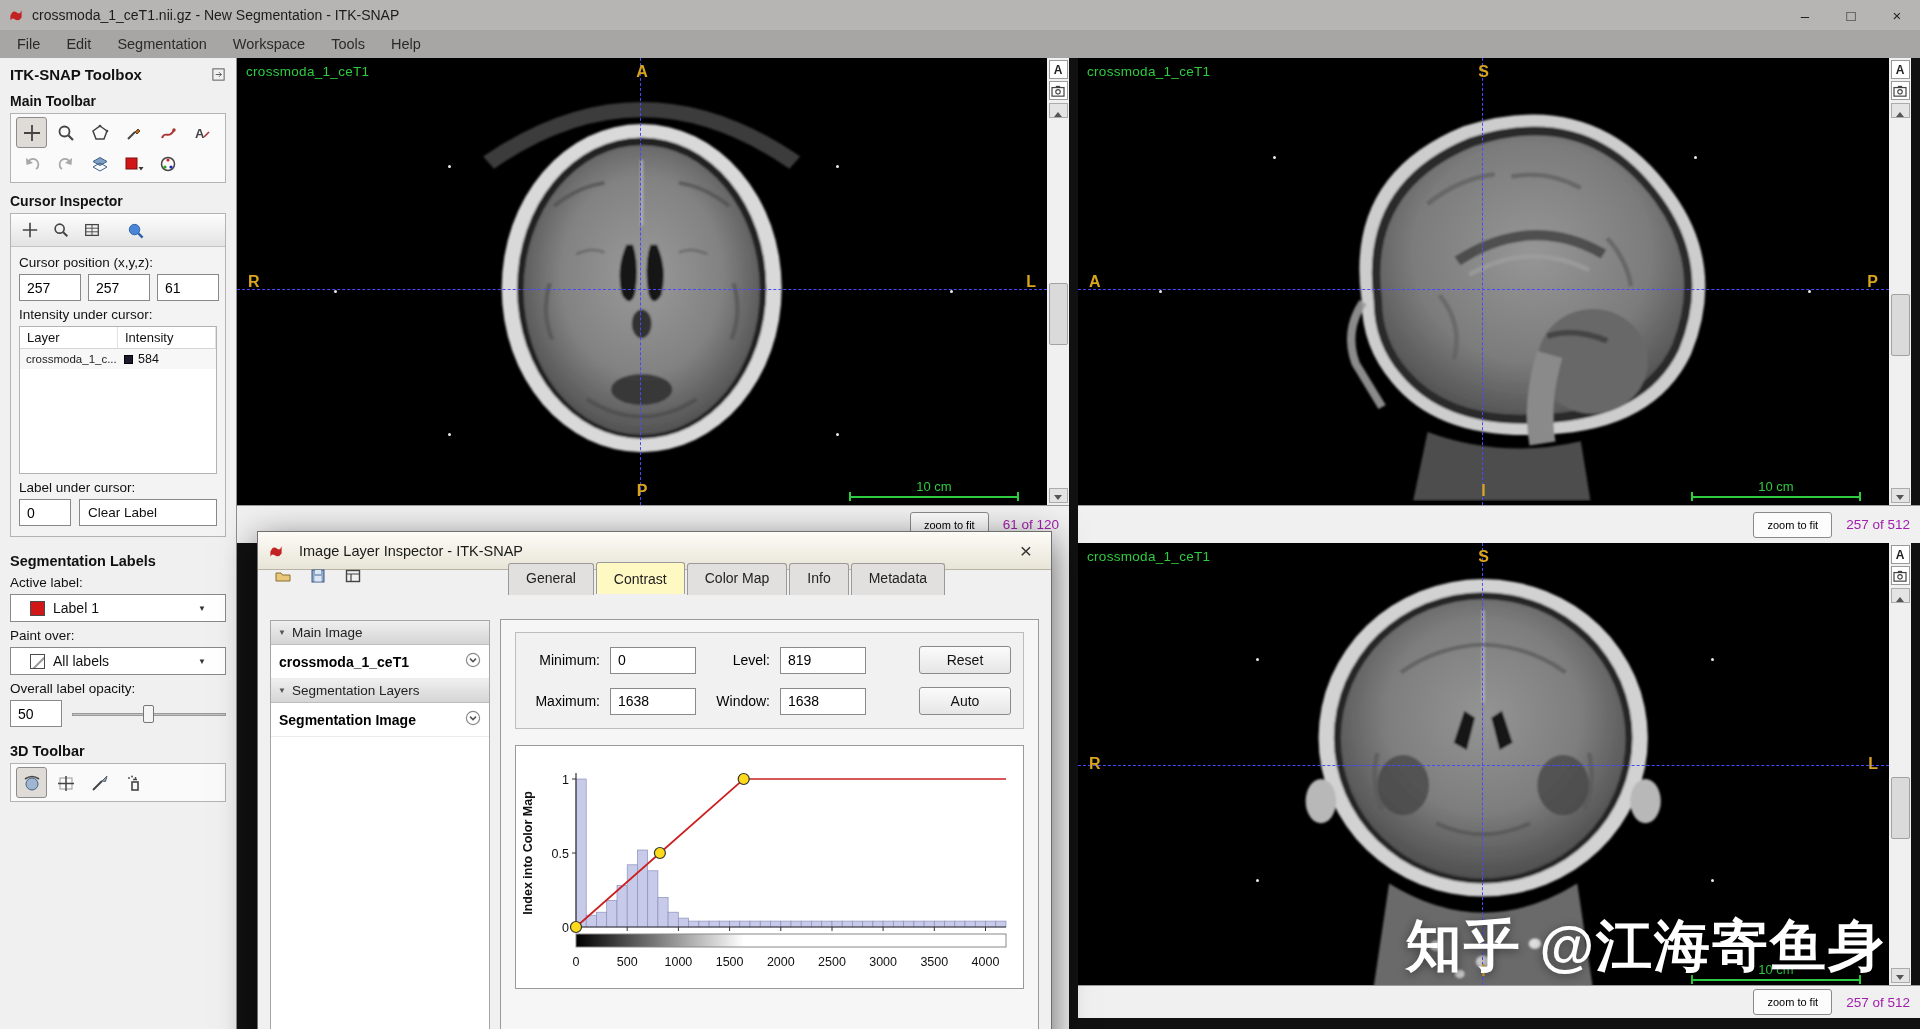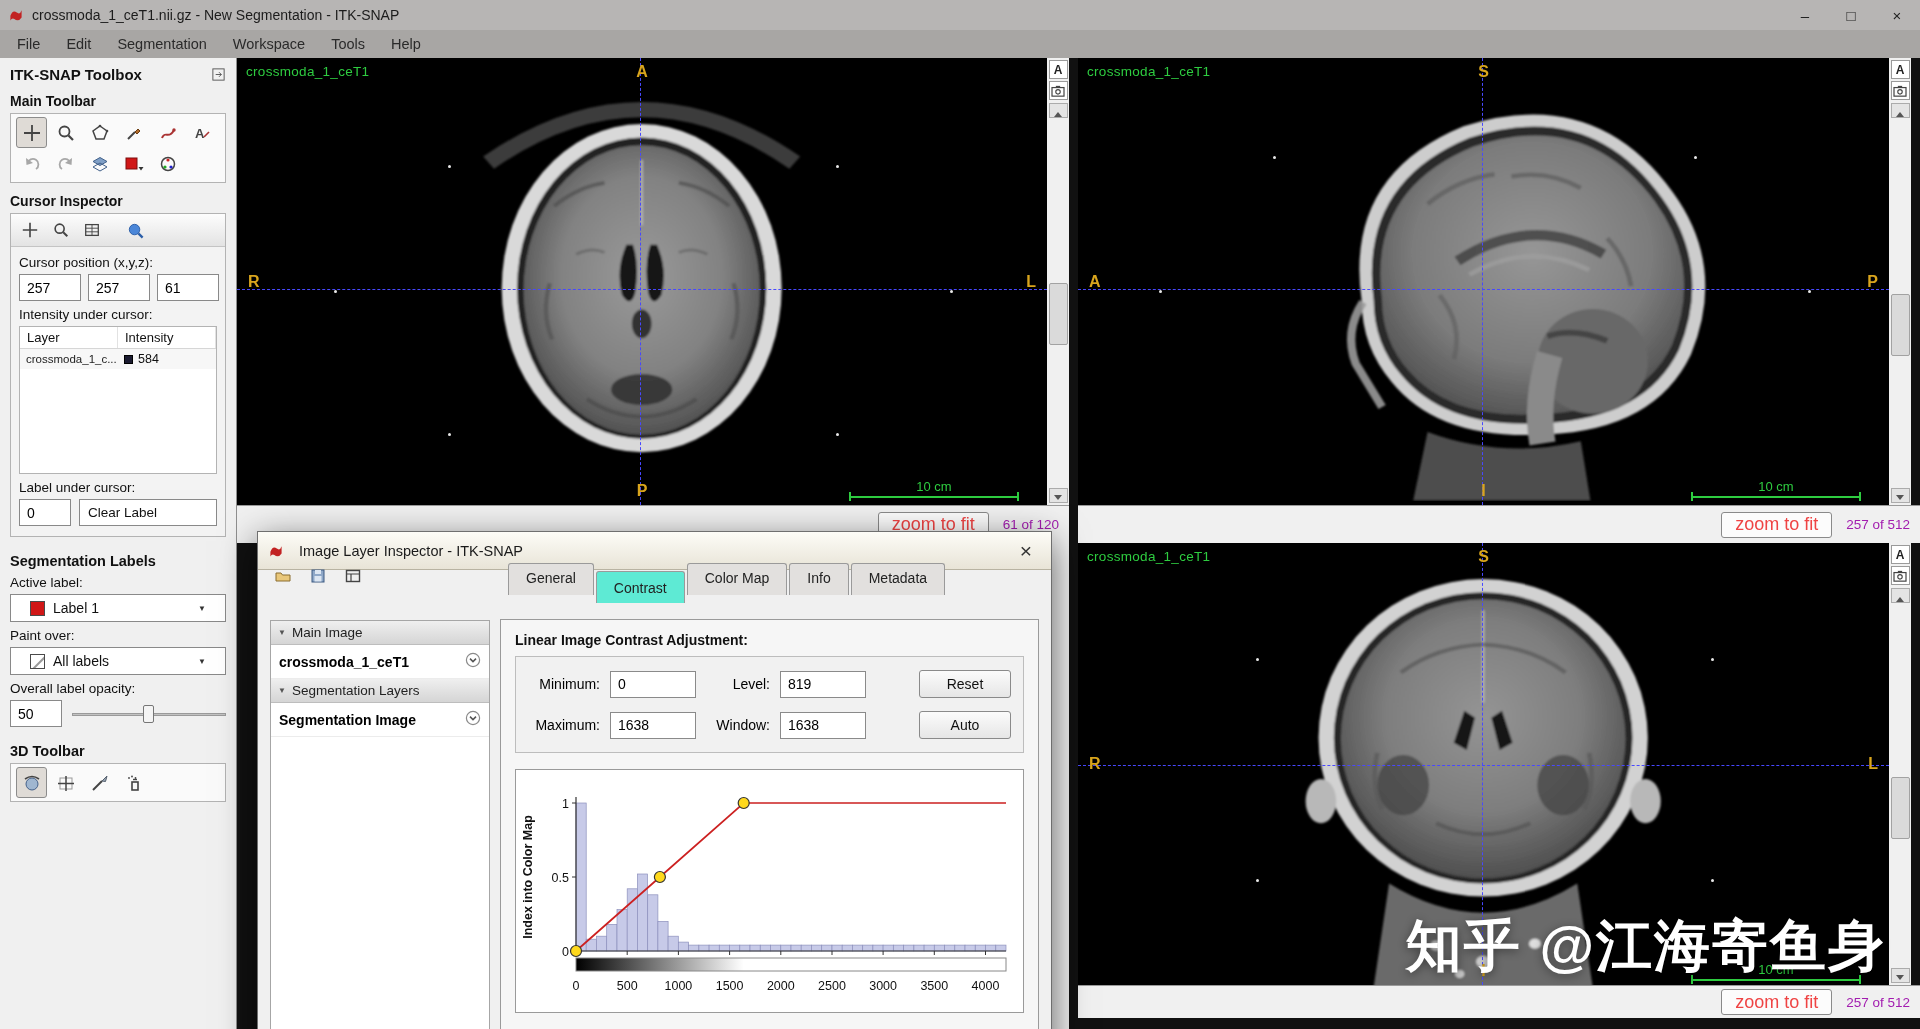--- a/index.html
+++ b/index.html
@@ -66,21 +66,21 @@
   .orient.left{left:11px;top:50%;transform:translateY(-50%);}
   .orient.right{right:11px;top:50%;transform:translateY(-50%);}
   .scalebar{position:absolute;right:28px;bottom:7px;color:#2ecc40;font-size:13px;width:170px;text-align:center;}
   .scalebar .bar{height:2px;background:#2ecc40;position:relative;margin-top:2px;}
   .scalebar .bar::before,.scalebar .bar::after{content:"";position:absolute;width:2px;height:9px;background:#2ecc40;top:-4px;}
   .scalebar .bar::before{left:0;}
   .scalebar .bar::after{right:0;}
   .dot{position:absolute;width:3px;height:3px;background:#e8e8e8;border-radius:50%;}
 
   .strip{position:absolute;background:#f0f0f0;display:flex;align-items:center;justify-content:flex-end;gap:14px;padding-right:10px;border-top:1px solid #9a9a9a;}
-  .zoomfit{height:26px;padding:0 13px;border:1px solid #8a8a8a;background:#fcfcfc;border-radius:3px;font-size:18px;font-family:"Liberation Sans",sans-serif;color:#ef4444;}
+  .zoomfit{height:26px;padding:0 13px;border:1px solid #8a8a8a;background:#fcfcfc;border-radius:3px;font-size:11px;font-family:"Liberation Sans",sans-serif;color:#000000;}
   .slice{font-size:13.5px;color:#a21caf;}
 
   .vscroll{position:absolute;width:22px;background:#f0f0f0;display:flex;flex-direction:column;align-items:center;}
   .gutter-btn{width:19px;height:19px;background:#fff;border:1px solid #9a9a9a;margin-top:2px;display:flex;align-items:center;justify-content:center;font-size:12px;font-weight:bold;color:#222;}
   .sb-arrow{width:19px;height:15px;background:#e4e4e4;border:1px solid #ababab;position:relative;margin-top:3px;}
   .sb-arrow.down{margin:3px 0 2px;}
   .sb-arrow.up::after{content:"";position:absolute;left:4.5px;top:4px;border:4px solid transparent;border-bottom:5px solid #555;}
   .sb-arrow.down::after{content:"";position:absolute;left:4.5px;top:6px;border:4px solid transparent;border-top:5px solid #555;}
   .sb-track{flex:1;width:19px;position:relative;}
   .sb-thumb{position:absolute;left:0;width:19px;height:62px;background:#dadada;border:1px solid #a2a2a2;border-radius:2px;}
@@ -88,21 +88,21 @@
 
   
   .dialog{position:absolute;left:257px;top:531px;width:795px;height:560px;background:#f0f0f0;border:1px solid #6f6f6f;box-shadow:0 10px 34px rgba(0,0,0,.6);z-index:20;}
   .dlg-title{height:38px;background:linear-gradient(#fdfcf7,#e8e4d7);border-bottom:1px solid #b8b3a2;display:flex;align-items:center;gap:15px;padding:0 10px;font-size:14.5px;color:#1a1a1a;}
   .dlg-close{margin-left:auto;font-size:21px;color:#333;width:30px;text-align:center;line-height:30px;}
   .dlg-row{display:flex;align-items:flex-end;padding:18px 12px;height:42px;}
   .dlg-tools{display:flex;gap:9px;width:238px;align-items:center;padding-bottom:6px;}
   .dlg-toolbtn{width:26px;height:24px;display:flex;align-items:center;justify-content:center;border:1px solid transparent;border-radius:3px;}
   .tabs{display:flex;}
   .tab{padding:6px 17px 7px;font-size:14px;border:1px solid #9a9a9a;border-bottom:none;background:#e2e0de;margin-right:2px;border-radius:3px 3px 0 0;color:#222;position:relative;top:1px;}
-  .tab.active{background:#5eead4;padding-top:8px;top:9px;z-index:2;}
+  .tab.active{background:#fef9c3;padding-top:8px;top:0;z-index:2;}
   .dlg-body{display:flex;padding:8px 12px;gap:10px;align-items:flex-start;}
   .layer-panel{width:228px;border:1px solid #a6a6a6;background:#fff;height:468px;font-size:13.5px;}
   .layer-header{background:linear-gradient(#efefef,#d5d5d5);border-bottom:1px solid #bdbdbd;padding:4px 7px;display:flex;gap:6px;align-items:center;color:#222;}
   .layer-header .tri{font-size:8px;color:#555;}
   .layer-item{padding:7px 8px;font-weight:bold;font-size:14px;display:flex;align-items:center;border-bottom:1px solid #ececec;}
   .layer-item .visbtn{margin-left:auto;}
   .tab-content{flex:1;border:1px solid #9a9a9a;background:#f6f6f6;padding:12px 14px;height:468px;position:relative;top:-1px;}
   .sec-label{font-weight:bold;font-size:14px;margin-bottom:8px;color:#111;}
   .lin-box{border:1px solid #bdbdbd;background:#f1f1f1;padding:13px 12px;display:grid;grid-template-columns:72px 86px 64px 86px 1fr;gap:13px 10px;align-items:center;margin-bottom:16px;}
   .lin-box .lbl{text-align:right;font-size:14px;}
@@ -585,21 +585,20 @@
           </div>
         <div class="layer-item">
           <span>Segmentation Image</span>
           <span class="visbtn"><svg width="16" height="16" viewBox="0 0 16 16">
                 <circle cx="8" cy="8" r="6.6" fill="none" stroke="#8a8a8a" stroke-width="1.2"></circle>
                 <path d="M5 6.6 L8 9.6 L11 6.6" fill="none" stroke="#555" stroke-width="1.5"></path>
               </svg></span>
         </div>
       </div>
       <div class="tab-content">
-        <div class="sec-label">Linear Image Contrast Adjustment:</div>
         <div class="lin-box">
           <div class="lbl">Minimum:</div>
           <input class="dlg-input" value="0" style="">
           <div class="lbl">Level:</div>
           <input class="dlg-input" value="819" style="">
           <button class="dlg-btn">Reset</button>
           <div class="lbl">Maximum:</div>
           <input class="dlg-input" value="1638" style="">
           <div class="lbl">Window:</div>
           <input class="dlg-input" value="1638" style="">

